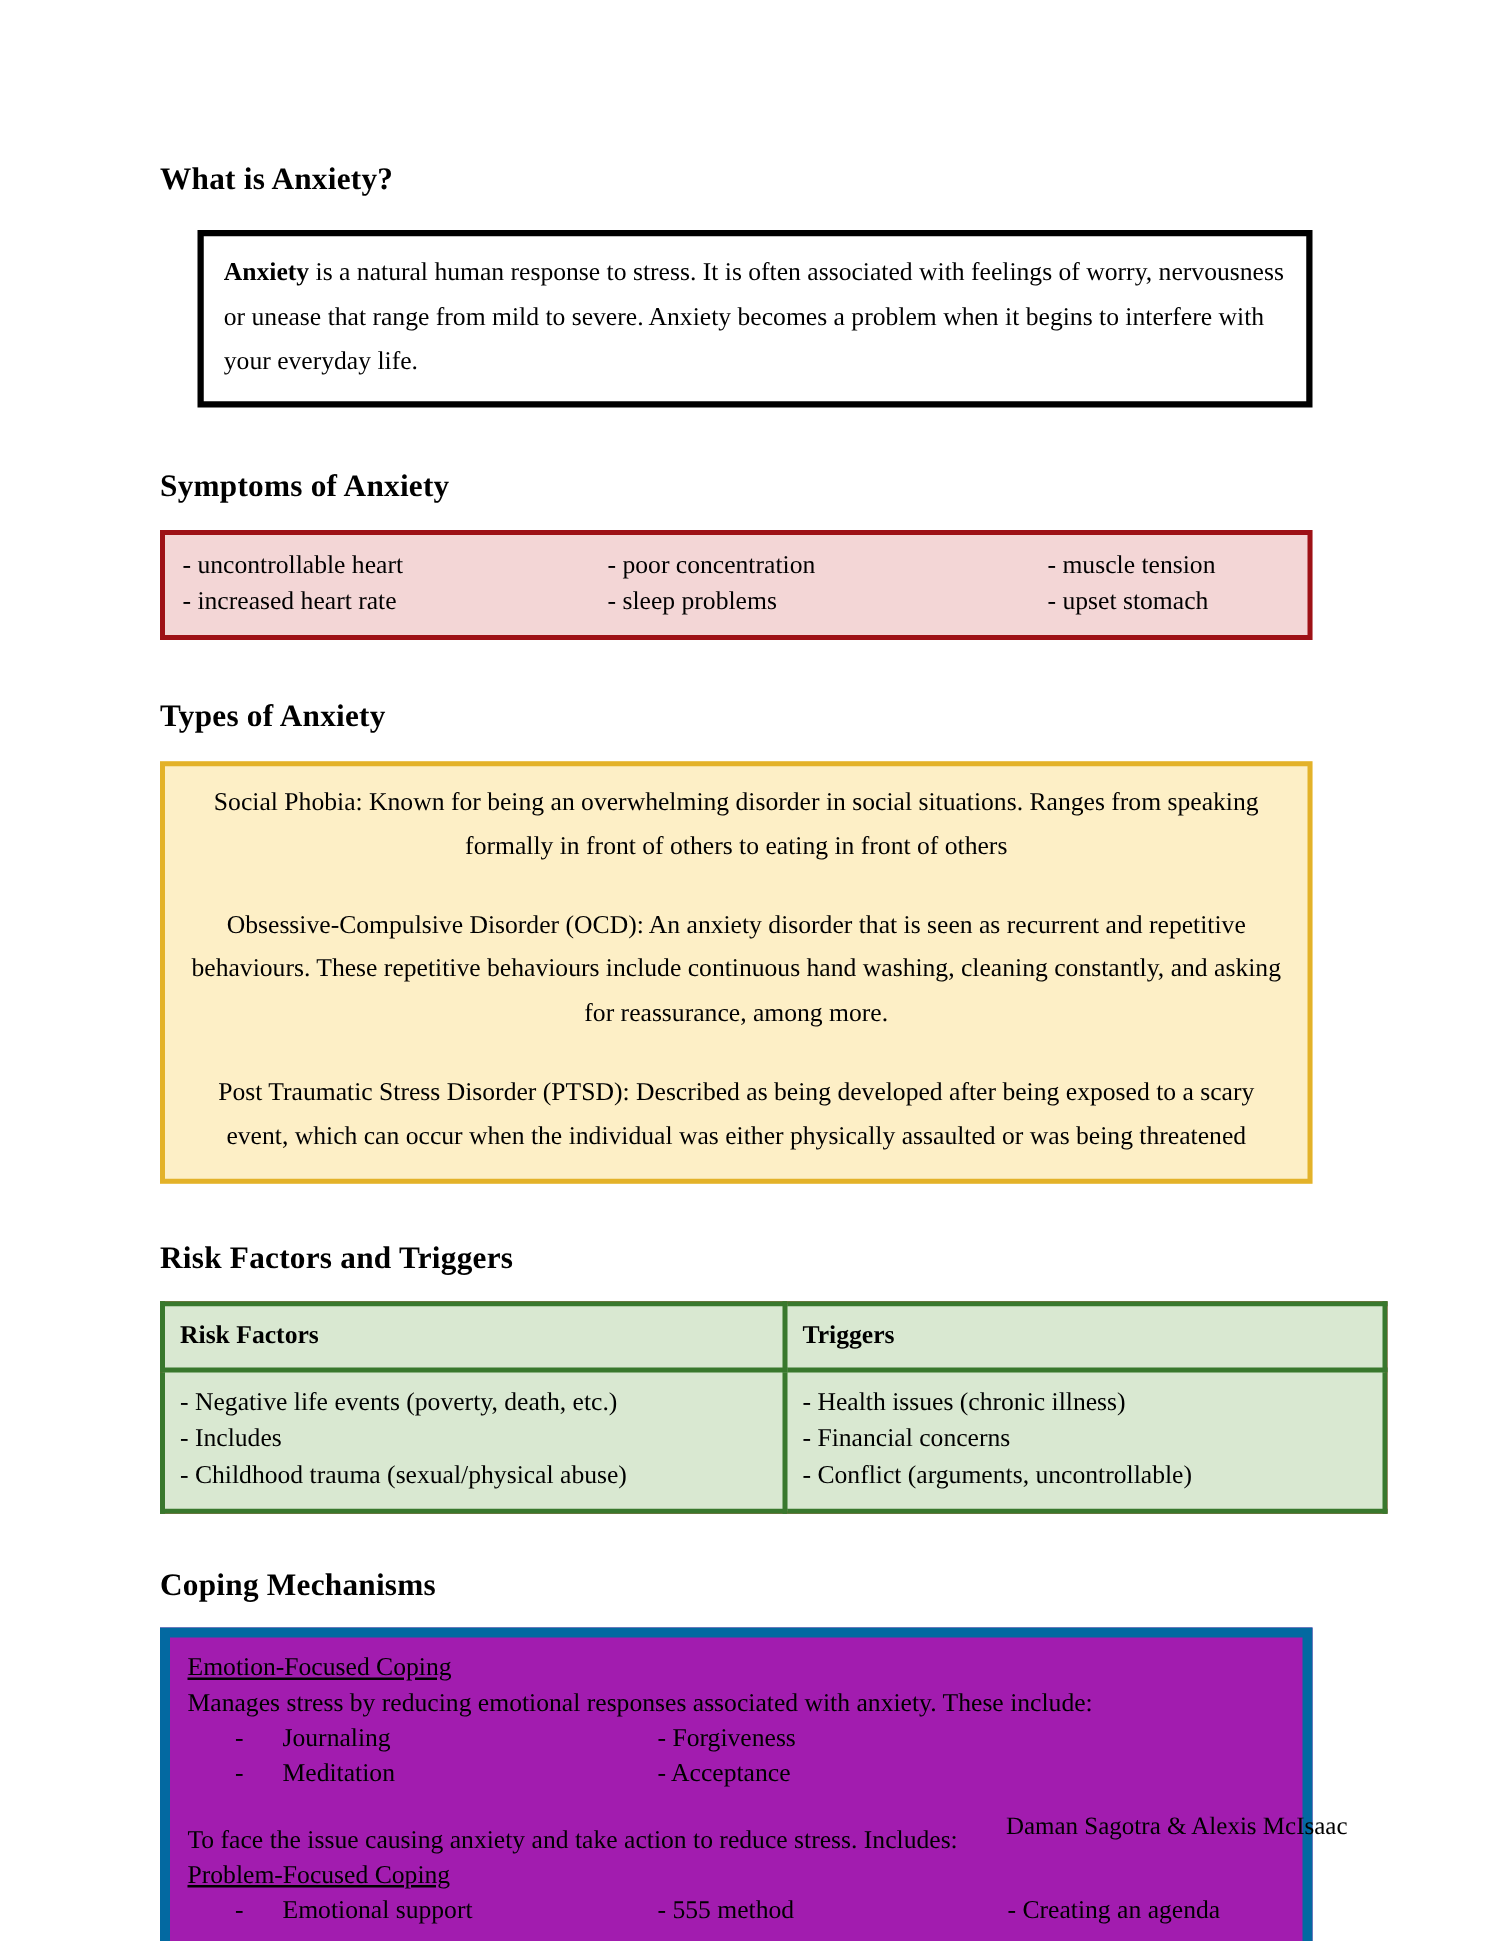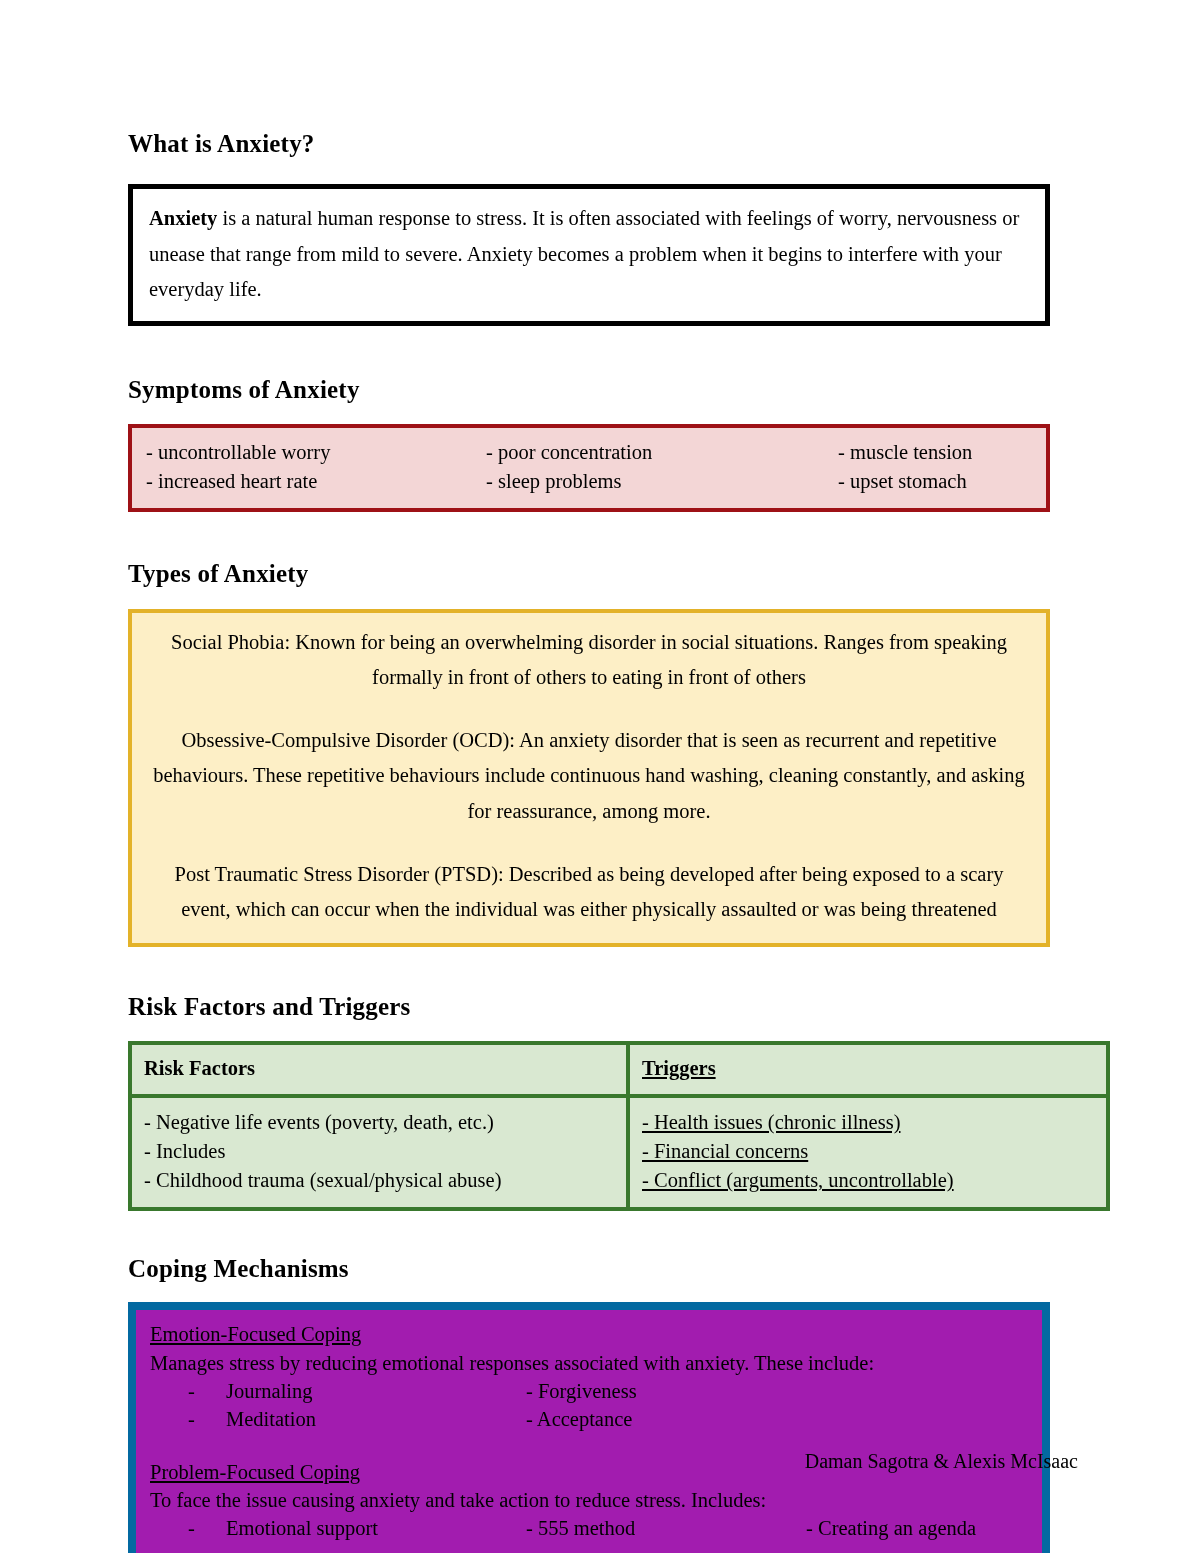--- a/index.html
+++ b/index.html
@@ -35,21 +35,21 @@
     font-weight: bold;
     font-size: 25px;
     text-align: left;
     margin: 0;
     padding: 0;
     letter-spacing: 0.2px;
     line-height: 1.25;
   }
 
   
-  .intro-wrap { margin-top: 25px; }
+  .intro-wrap { margin-top: 25px; margin-left: 30px; }
   .intro-box {
     border: 5px solid #000000;
     background: #ffffff;
     padding: 12px 16px 14px 16px;
   }
   .intro-box p {
     margin: 0;
     font-size: 20.5px;
     line-height: 1.72;
     text-align: left;
@@ -100,21 +100,21 @@
   }
   .risk-table td {
     border: 4px solid #39782D;
     background: #D9E8D1;
     vertical-align: top;
     padding: 8px 12px 10px 12px;
     font-size: 20.5px;
     line-height: 1.42;
   }
   .risk-table td.col-left  { width: 470px; }
-  .risk-table td.col-right { width: 452px; text-decoration: underline; }
+  .risk-table td.col-right { width: 452px; }
   .risk-table .hdr {
     font-weight: bold;
     padding-top: 9px;
     padding-bottom: 11px;
   }
   .risk-table .body-cell { padding-top: 10px; padding-bottom: 12px; }
 
   
   .gap-d { height: 42px; }
   .coping-box {
@@ -165,21 +165,21 @@
     <div class="intro-wrap">
       <div class="intro-box">
         <p><b>Anxiety</b><span> is a natural human response to stress. It is often associated with feelings of worry, nervousness or unease that range from mild to severe. Anxiety becomes a problem when it begins to interfere with your everyday life.</span></p>
       </div>
     </div>
 
     <div class="gap-a"></div>
     <h2 class="section-title">Symptoms of Anxiety</h2>
     <div class="symptoms-box">
       <div class="sym-row">
-        <div class="sym-col-1">- uncontrollable worry</div>
+        <div class="sym-col-1">- uncontrollable heart</div>
         <div class="sym-col-2">- poor concentration</div>
         <div class="sym-col-3">- muscle tension</div>
       </div>
       <div class="sym-row">
         <div class="sym-col-1">- increased heart rate</div>
         <div class="sym-col-2">- sleep problems</div>
         <div class="sym-col-3">- upset stomach</div>
       </div>
     </div>
 
@@ -230,24 +230,24 @@
       </div>
       <div class="coping-list-row">
         <div class="cl-dash">-</div>
         <div class="cl-c1">Meditation</div>
         <div class="cl-c2">- Acceptance</div>
         <div class="cl-c3"></div>
       </div>
 
       <div class="coping-gap"></div>
 
+      <div class="coping-line">To face the issue causing anxiety and take action to reduce stress. Includes:</div>
       <div class="coping-line">
         <span class="coping-head">Problem-Focused Coping</span>
       </div>
-      <div class="coping-line">To face the issue causing anxiety and take action to reduce stress. Includes:</div>
       <div class="coping-list-row">
         <div class="cl-dash">-</div>
         <div class="cl-c1">Emotional support</div>
         <div class="cl-c2">- 555 method</div>
         <div class="cl-c3">- Creating an agenda</div>
       </div>
 
     </div>
 
   </div>

